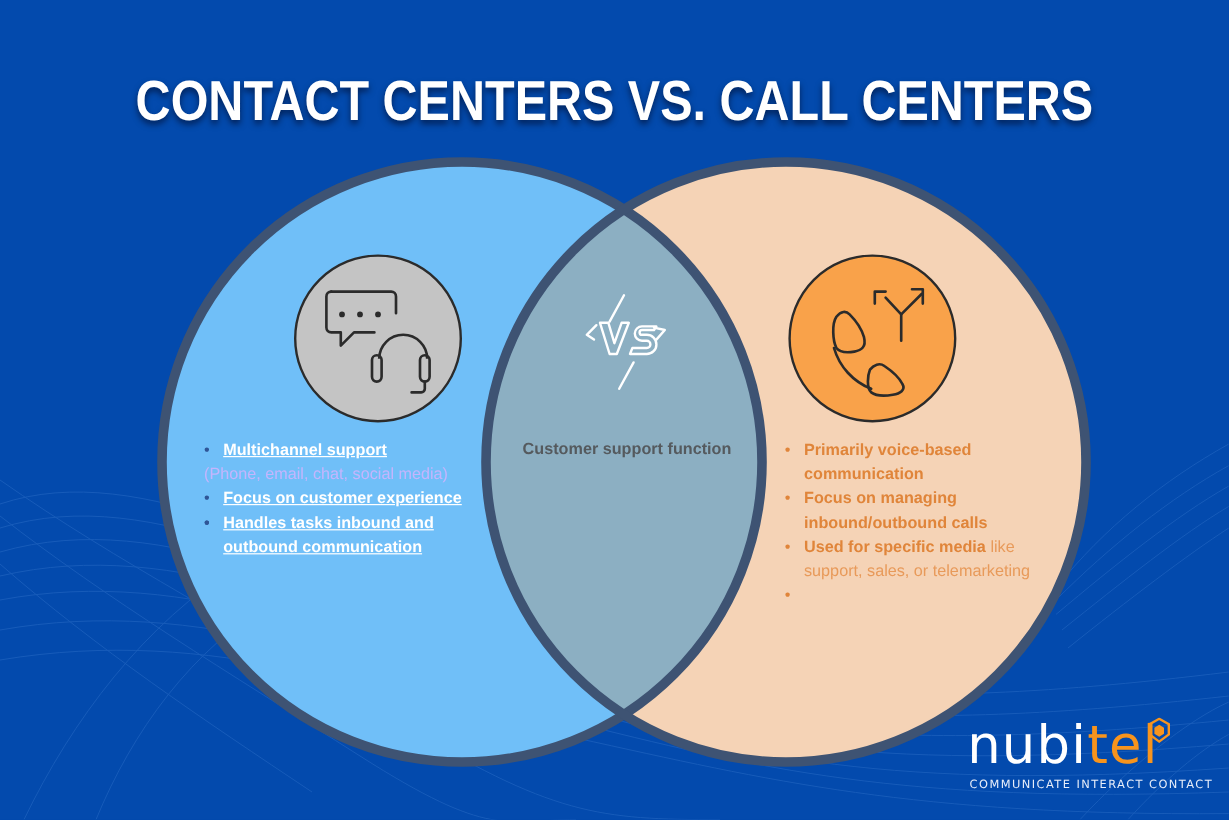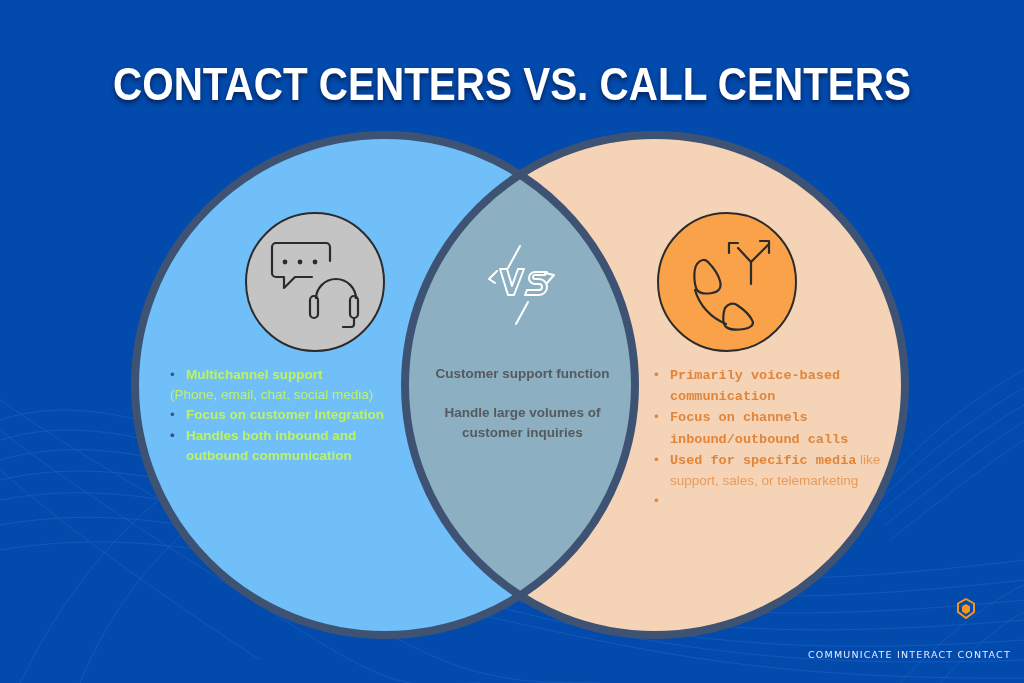--- a/index.html
+++ b/index.html
@@ -21,26 +21,26 @@
     }
     .venn { position: absolute; left: 0; top: 0; width: 1024px; height: 683px; }
     .col {
       position: absolute; font-size: 13.5px; line-height: 20.2px;
       font-family: "Liberation Sans", sans-serif;
     }
     .col ul { margin: 0; padding: 0; list-style: none; }
     .col li { position: relative; padding-left: 0; }
     .col li .bullet { position: absolute; left: -16px; top: 0; }
     .left-col { left: 186px; top: 365px; width: 230px; color: #2f5597; }
-    .left-col .b { font-weight: bold; color: #bef264; }
-    .left-col .sub { font-weight: normal; color: #bef264; display: block; margin-left: -16px; white-space: nowrap; }
+    .left-col .b { font-weight: bold; color: #ffffff; text-decoration: underline; }
+    .left-col .sub { font-weight: normal; color: #c4b5fd; display: block; margin-left: -16px; white-space: nowrap; }
     .mid-col { left: 420px; top: 364px; width: 205px; color: #555a5e; text-align: center; font-weight: bold; }
     .mid-col p { margin: 0 0 19px 0; text-align: center; }
     .right-col { left: 670px; top: 365px; width: 225px; color: #e0853a; }
-    .right-col .b { font-weight: bold; font-family: Liberation Mono, monospace; }
+    .right-col .b { font-weight: bold; }
     .right-col .n { font-weight: normal; color: #e89a5a; }
     .logo { position: absolute; left: 806px; top: 600px; width: 210px; height: 70px; }
     .logo-word {
       position: absolute; left: 0; top: 0; font-size: 44px; line-height: 44px;
       font-family: "DejaVu Sans", sans-serif; font-weight: normal; letter-spacing: 1px;
     }
     .logo-word .w { color: #ffffff; }
     .logo-word .o { color: #f7941d; }
     .logo-tag {
       position: absolute; left: 2px; top: 49px; color: #e8eefa;
@@ -128,56 +128,58 @@
 
 <div class="col left-col">
   <ul>
     <li>
       <span class="bullet">•</span>
       <span class="b">Multichannel support</span>
       <span class="sub">(Phone, email, chat, social media)</span>
     </li>
     <li>
       <span class="bullet">•</span>
-      <span class="b">Focus on customer integration</span>
+      <span class="b">Focus on customer experience</span>
     </li>
     <li>
       <span class="bullet">•</span>
     </li>
     <li>
       <span class="bullet">•</span>
-      <span class="b">Handles both inbound and outbound communication</span>
+      <span class="b">Handles tasks inbound and outbound communication</span>
     </li>
   </ul>
 </div>
 
 <div class="col mid-col">
   <p>Customer support function</p>
-  <p>Handle large volumes of customer inquiries</p>
 </div>
 
 <div class="col right-col">
   <ul>
     <li>
       <span class="bullet">•</span>
       <span class="b">Primarily voice-based communication</span>
     </li>
     <li>
       <span class="bullet">•</span>
-      <span class="b">Focus on channels inbound/outbound calls</span>
+      <span class="b">Focus on managing inbound/outbound calls</span>
     </li>
     <li>
       <span class="bullet">•</span>
       <span class="b">Used for specific media</span><span class="n"> like support, sales, or telemarketing</span>
     </li>
     <li>
       <span class="bullet">•</span>
     </li>
   </ul>
 </div>
 
 <div class="logo">
+  <div class="logo-word">
+    <span class="w">nubi</span><span class="o">tel</span>
+  </div>
   <svg class="logo-mark" width="20" height="22" viewBox="0 0 20 22">
     <path d="M10 1 L18 5.5 V14 L10 20 L2 14 V5.5 Z" fill="none" stroke="#f7941d" stroke-width="2"></path>
     <path d="M10 6 L14 8.5 V13.5 L10 16 L6 13.5 V8.5 Z" fill="#f7941d"></path>
   </svg>
   <div class="logo-tag">COMMUNICATE  INTERACT  CONTACT</div>
 </div>
 
 </body></html>

